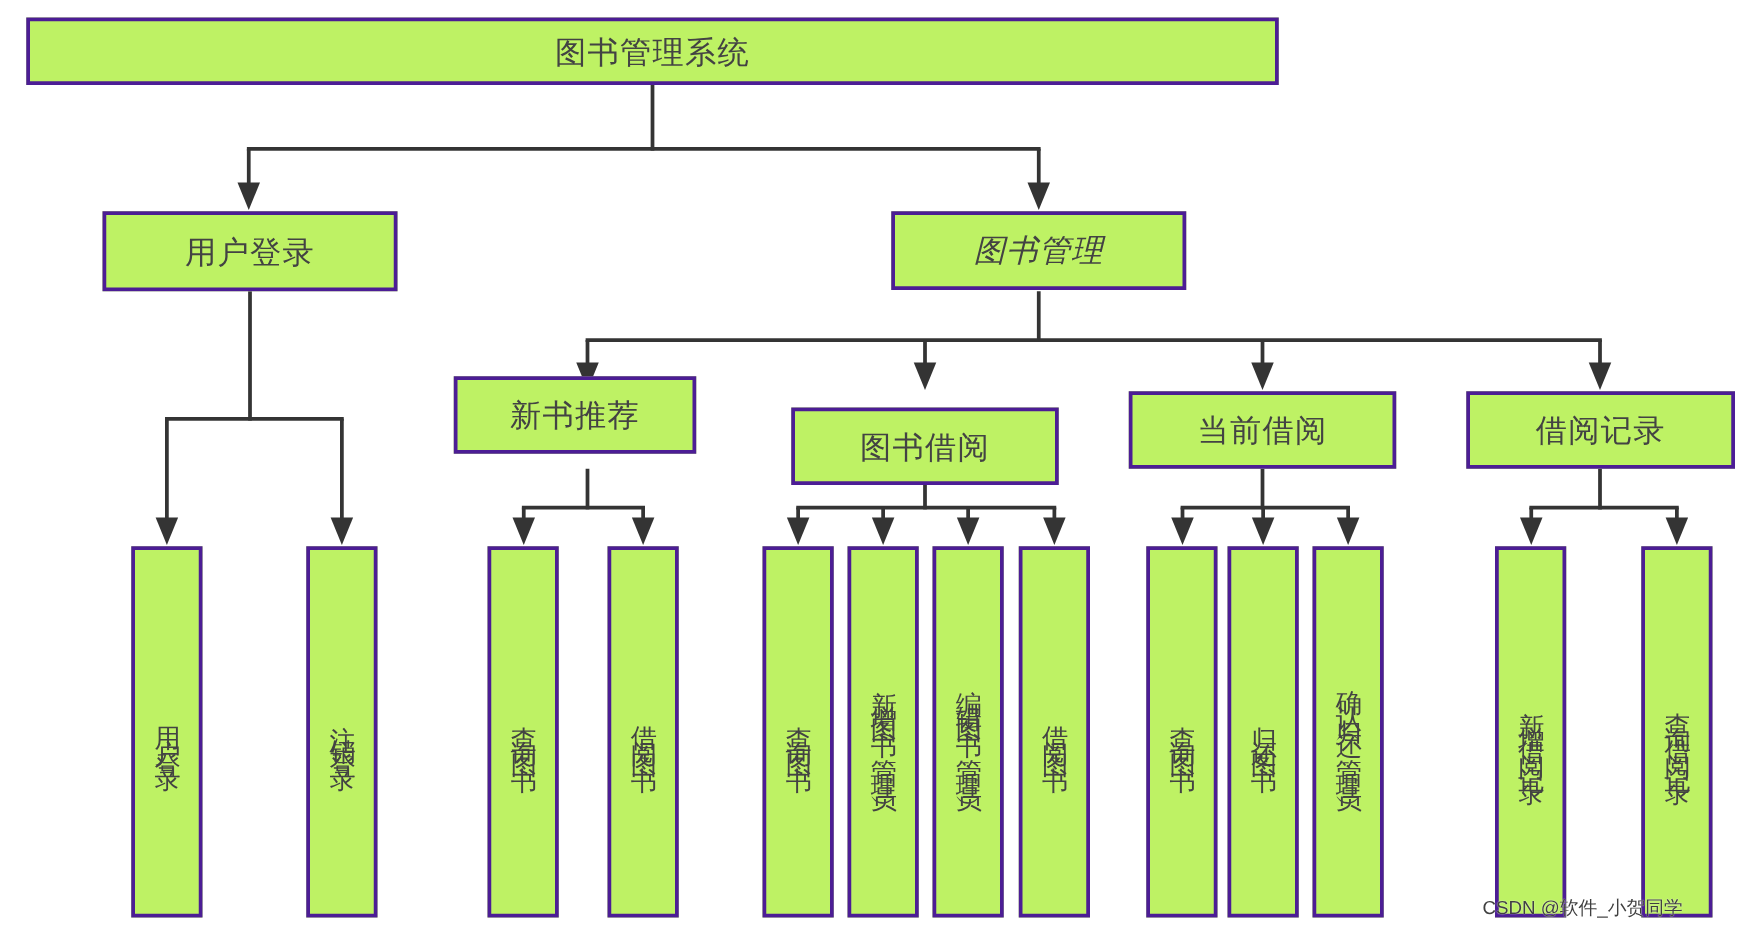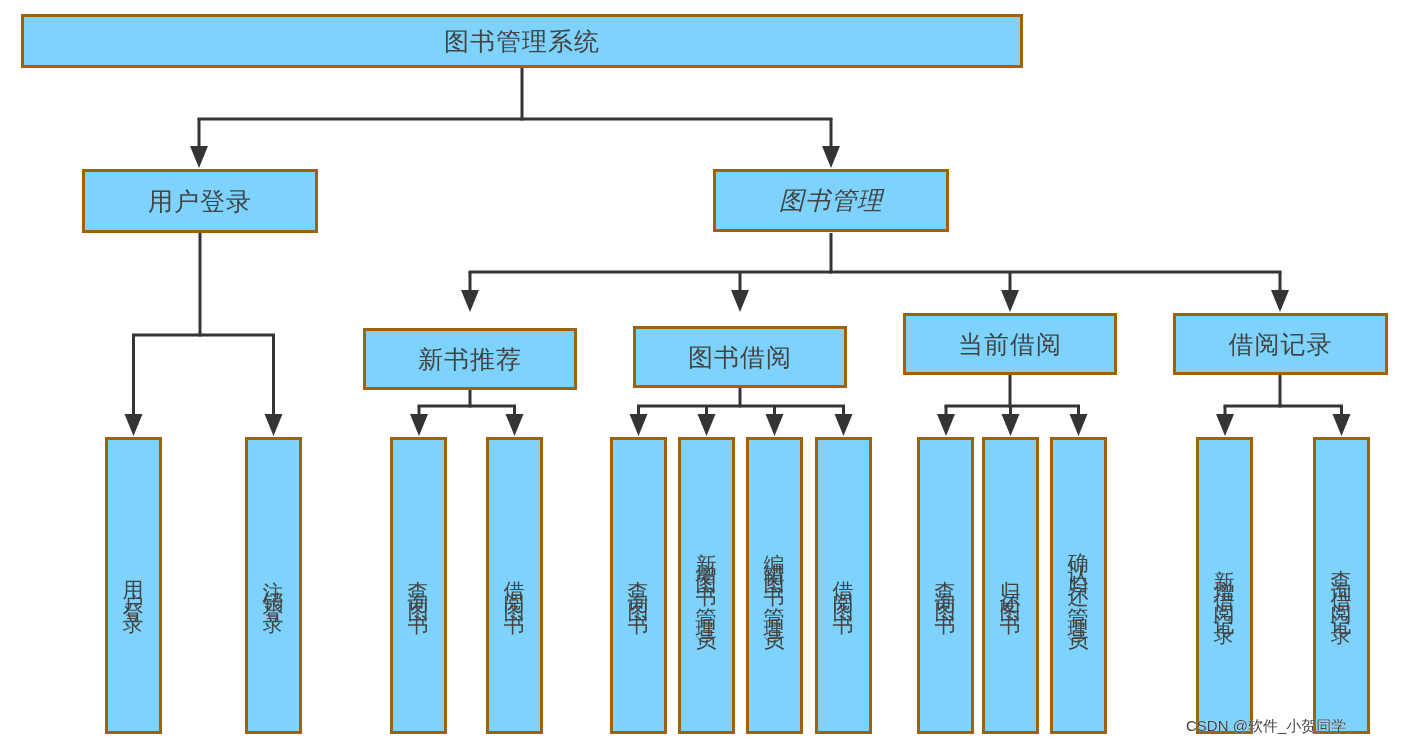--- a/index.html
+++ b/index.html
@@ -13,22 +13,22 @@
   }
   .connectors {
     position: absolute;
     left: 0; top: 0;
     width: 1405px; height: 747px;
     pointer-events: none;
   }
   .box {
     position: absolute;
     box-sizing: border-box;
-    border: 3px solid #a16207;
-    background: #7dd3fc;
+    border: 3px solid #4c1d95;
+    background: #bef264;
     display: flex;
     align-items: center;
     justify-content: center;
     color: #434343;
     z-index: 2;
   }
   .hlabel { font-size: 25px; letter-spacing: 1px; white-space: nowrap; }
   .leaf .vlabel {
     writing-mode: vertical-lr;
     text-orientation: mixed;
@@ -118,21 +118,21 @@
       <path d="M1216 414 L1234 414 L1225 436 Z"></path>
       <path d="M1332.5 414 L1350.5 414 L1341.5 436 Z"></path>
     </g>
   </svg>
 
   <div class="box hlabel" style="left:21px; top:14px; width:1002px; height:54px;">图书管理系统</div>
 
   <div class="box hlabel" style="left:82px; top:169px; width:236px; height:64px;">用户登录</div>
   <div class="box hlabel" style="left:713px; top:169px; width:236px; height:63px;font-style:italic;">图书管理</div>
 
-  <div class="box hlabel" style="left:363px; top:328px; width:214px; height:62px;">新书推荐</div>
+  <div class="box hlabel" style="left:363px; top:301px; width:194px; height:62px;">新书推荐</div>
   <div class="box hlabel" style="left:633px; top:313px; width:214px; height:62px;margin-top:13px;">图书借阅</div>
   <div class="box hlabel" style="left:1173px; top:313px; width:215px; height:62px;">借阅记录</div>
   <div class="box hlabel" style="left:903px; top:313px; width:214px; height:62px;">当前借阅</div>
 
   <div class="box leaf" style="left:105px; top:437px; width:57px; height:297px;">
     <span class="vlabel">用户登录</span>
   </div>
   <div class="box leaf" style="left:245px; top:437px; width:57px; height:297px;">
     <span class="vlabel">注销登录</span>
   </div>

